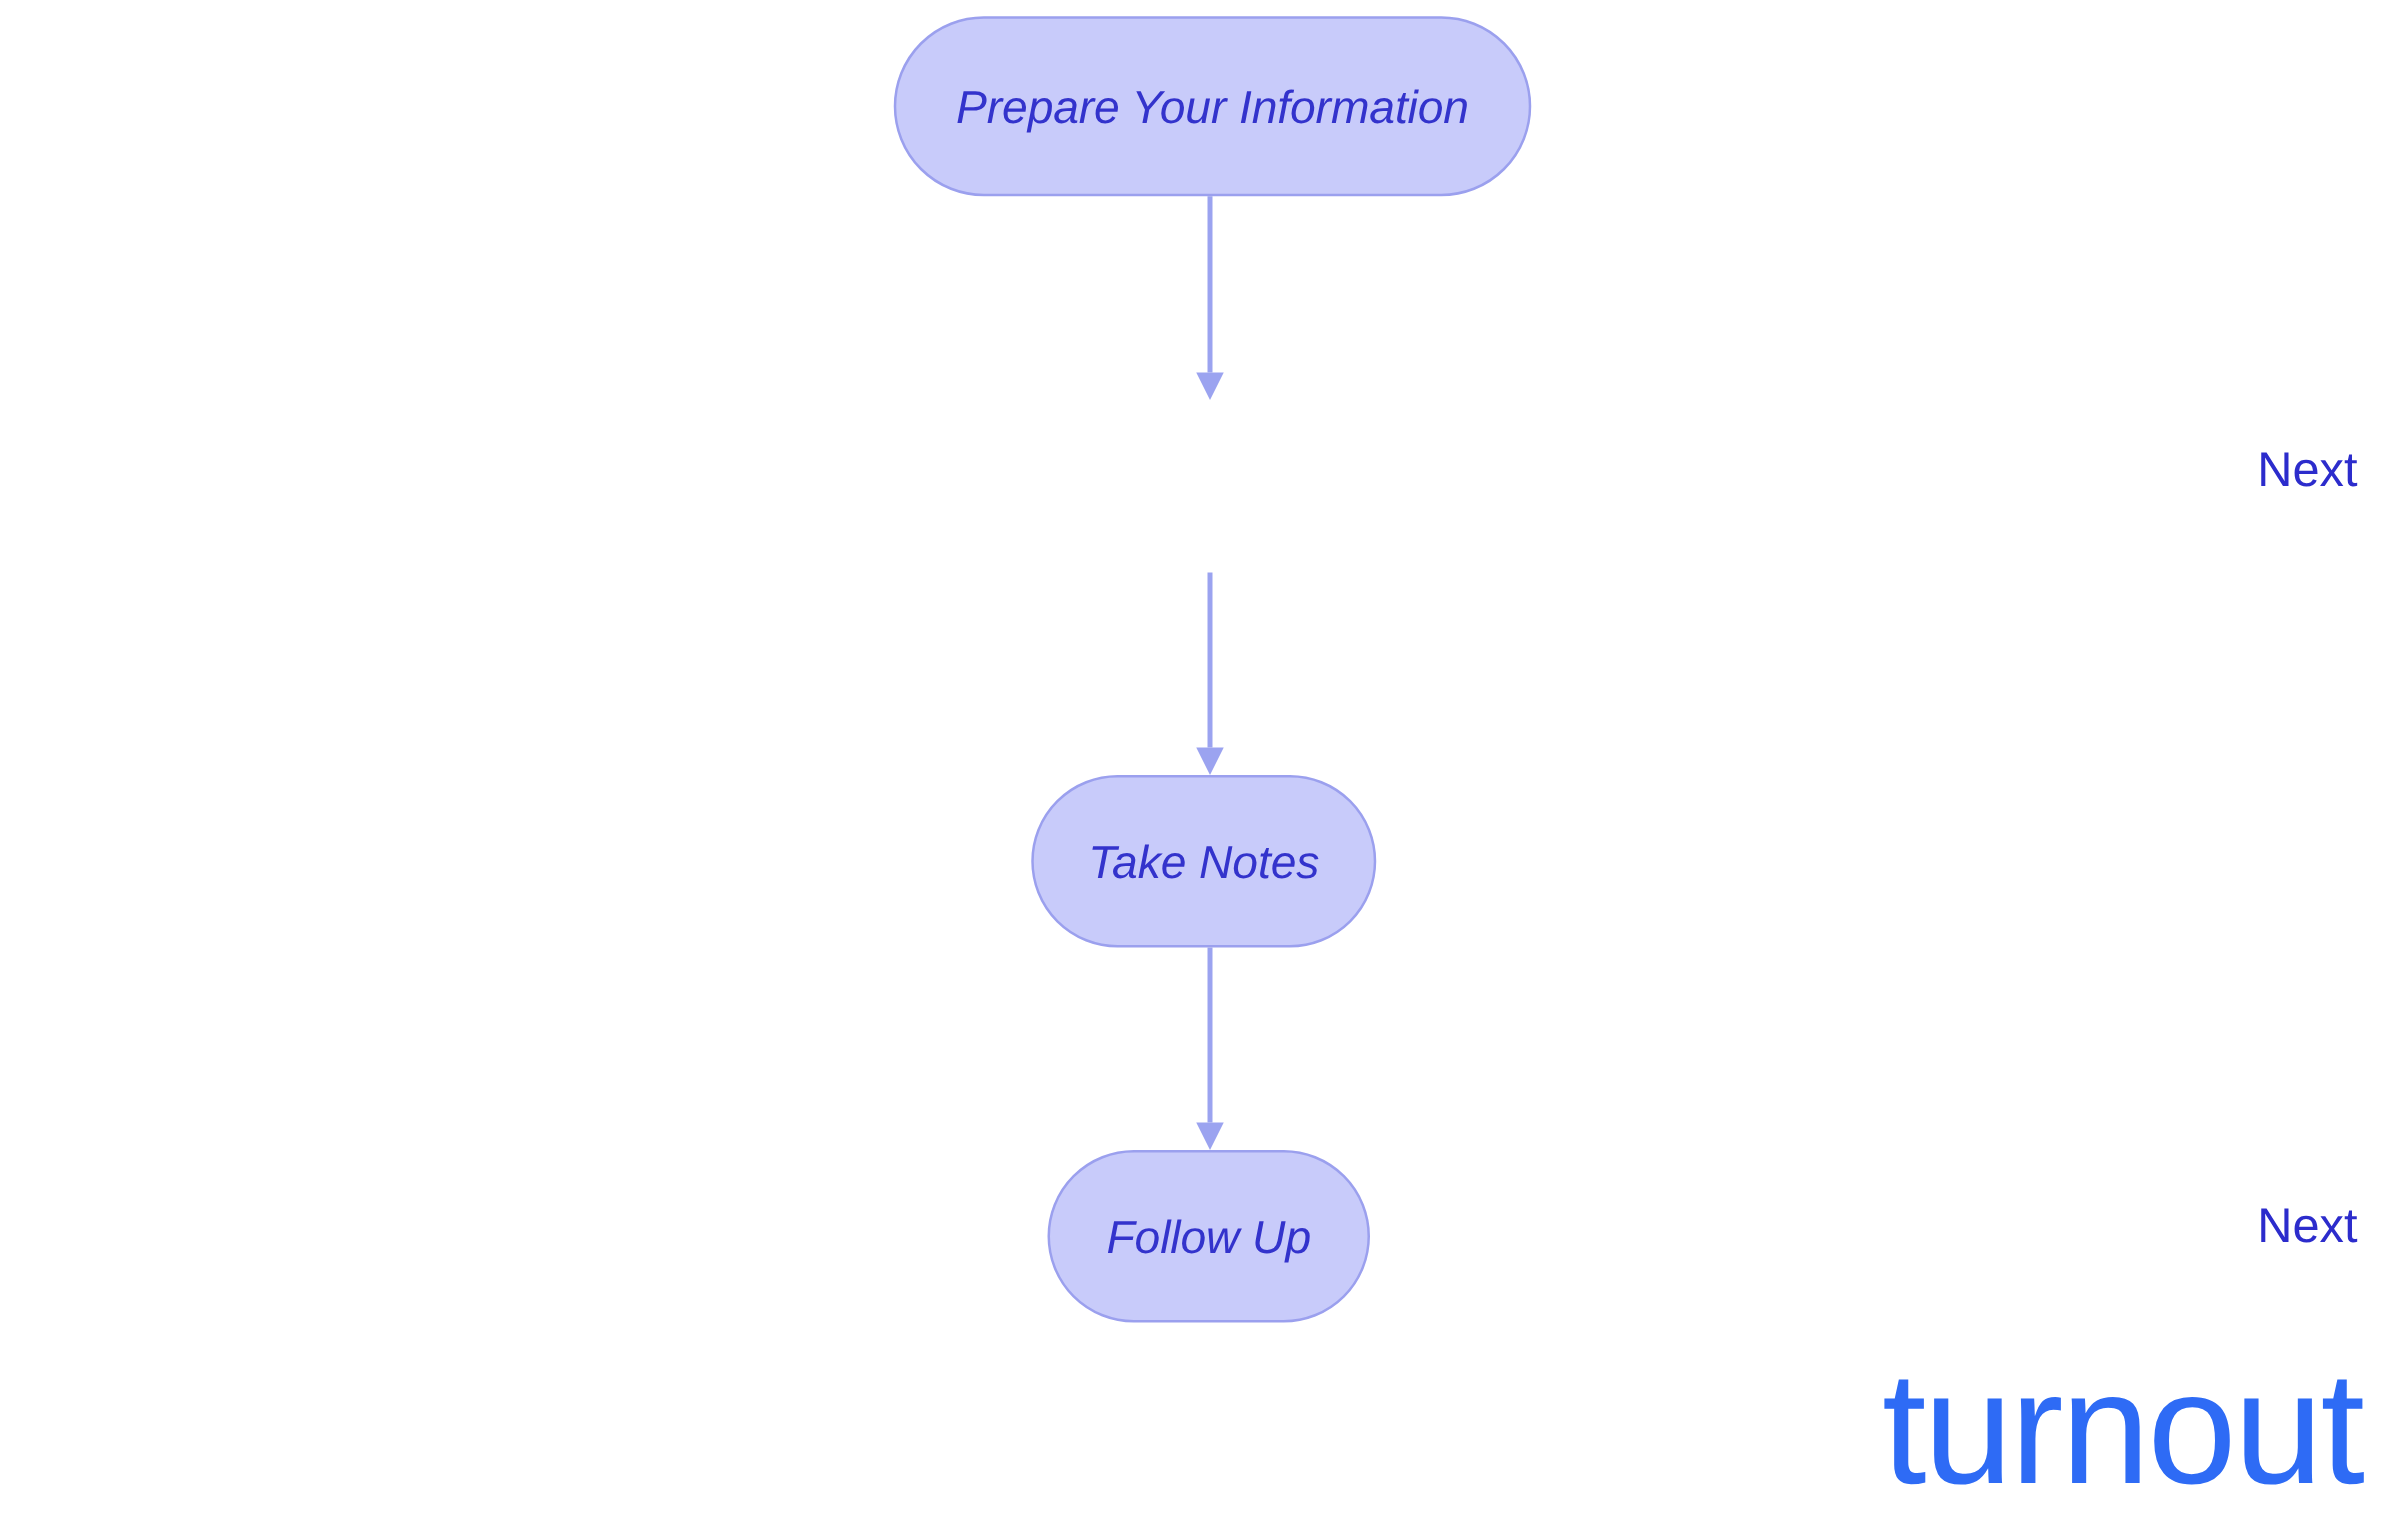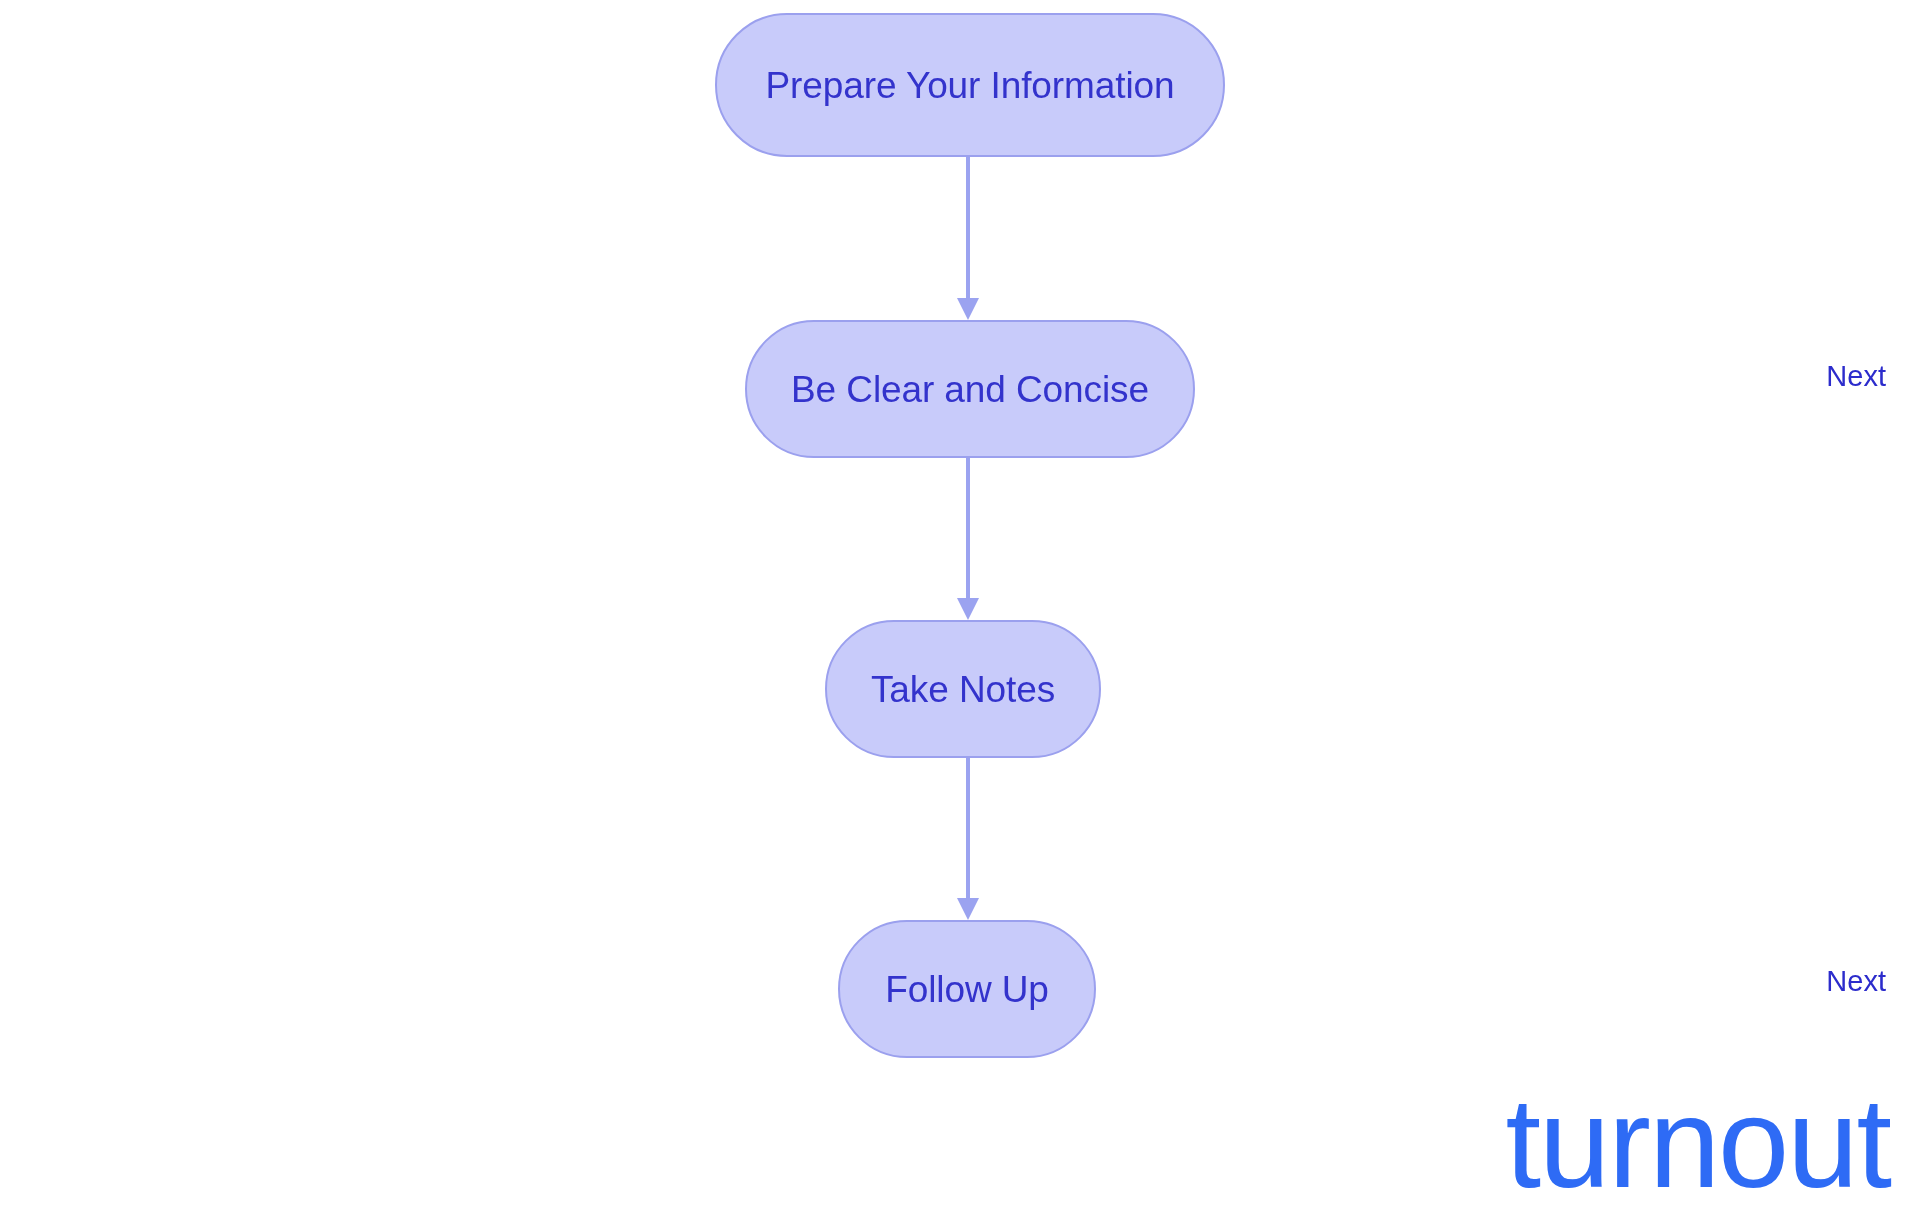--- a/index.html
+++ b/index.html
@@ -31,20 +31,21 @@
   .node {
     position: absolute;
     box-sizing: border-box;
     background: #c8cbfa;
     border: 2px solid #9ba0ee;
     border-radius: 999px;
     display: flex;
     align-items: center;
     justify-content: center;
     z-index: 3;
+    font-style: italic;
   }
   .node-label {
     color: #3333cc;
     font-family: "Liberation Sans", sans-serif;
     font-size: 37px;
     font-weight: 400;
     line-height: 1;
     letter-spacing: -0.1px;
     white-space: nowrap;
     user-select: none;
@@ -74,21 +75,21 @@
     width: 0;
     height: 0;
     border-left: 11px solid transparent;
     border-right: 11px solid transparent;
     border-top: 22px solid #9ba3f0;
   }
   .edge-label {
     position: absolute;
     color: #2c2ccc;
     font-family: "Liberation Sans", sans-serif;
-    font-size: 29px;
+    font-size: 39px;
     line-height: 1;
     white-space: nowrap;
     background: #ffffff;
     padding: 2px 6px;
     user-select: none;
     z-index: 2;
   }
 
   
   #edge-0 { left: 966px; top: 157px; height: 163px; }
@@ -143,23 +144,20 @@
     <div class="edge" id="edge-2">
       <div class="edge-line"></div>
       <div class="edge-head"></div>
 
     </div>
 
     <div class="node" id="node-0">
       <span class="node-label">Prepare Your Information</span>
     </div>
 
-    <div class="node" id="node-1">
-      <span class="node-label">Be Clear and Concise</span>
-    </div>
 
     <div class="node" id="node-3">
       <span class="node-label">Follow Up</span>
     </div>
 
     <div class="node" id="node-2">
       <span class="node-label">Take Notes</span>
     </div>
 
   </div>

